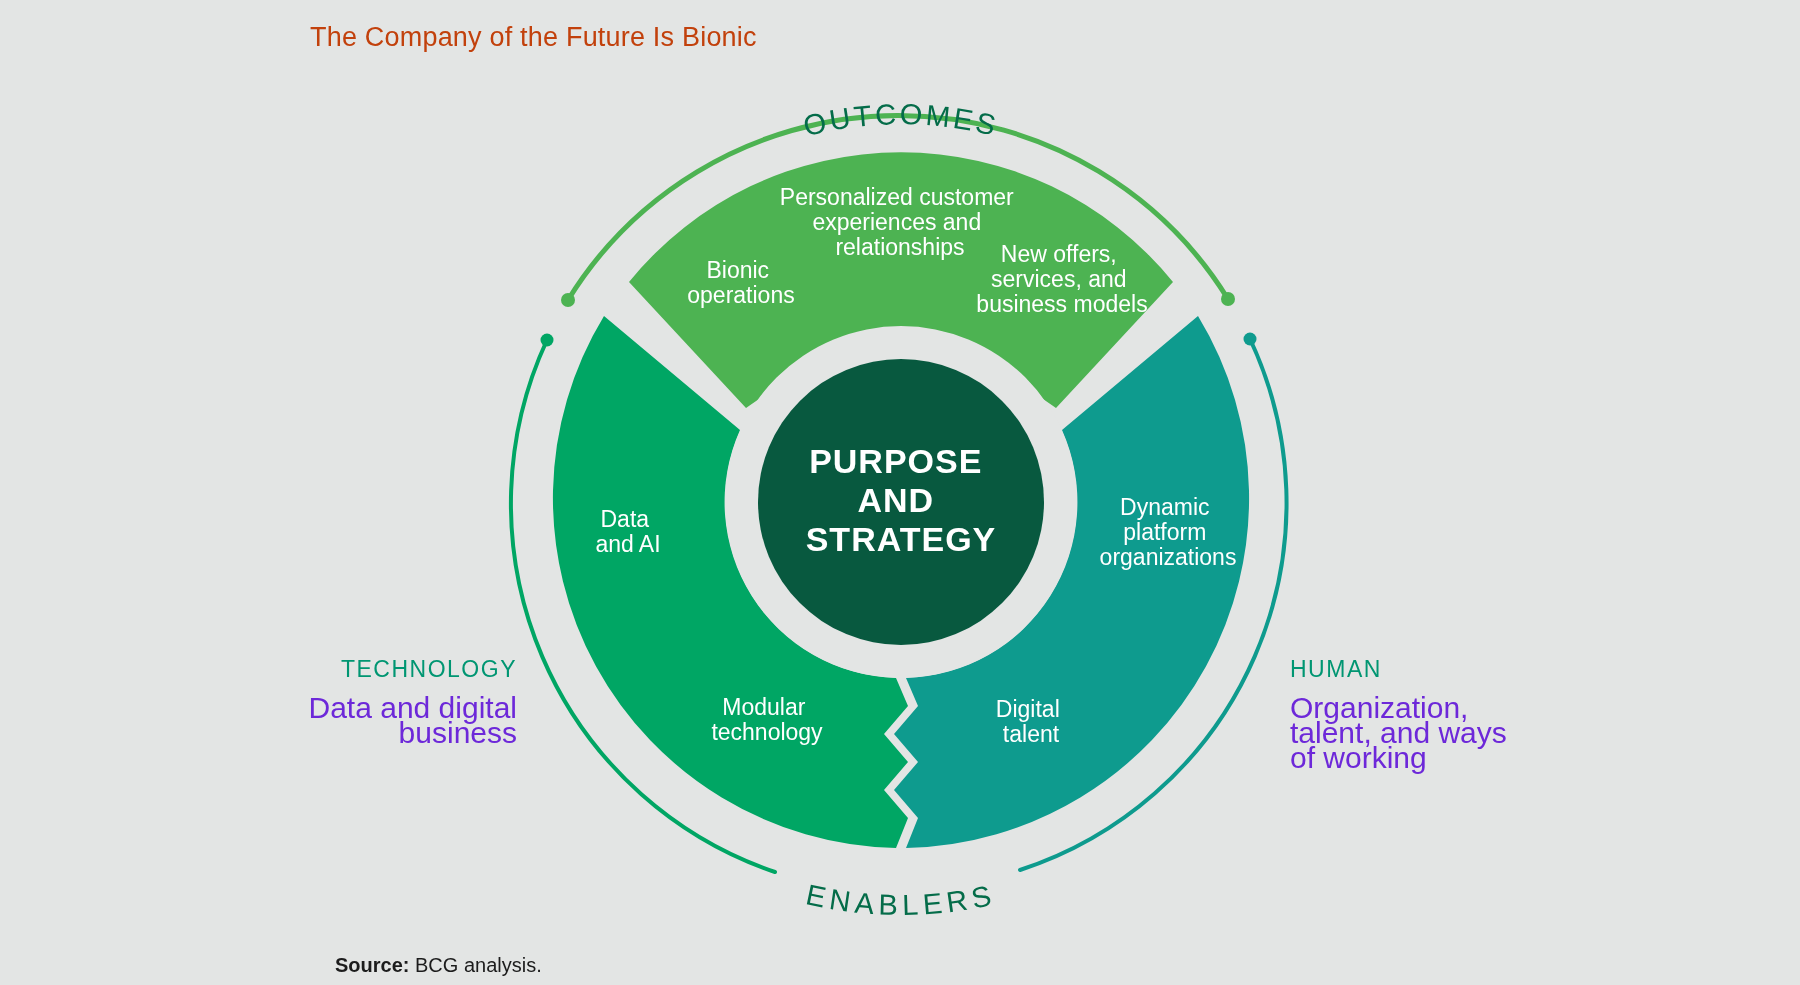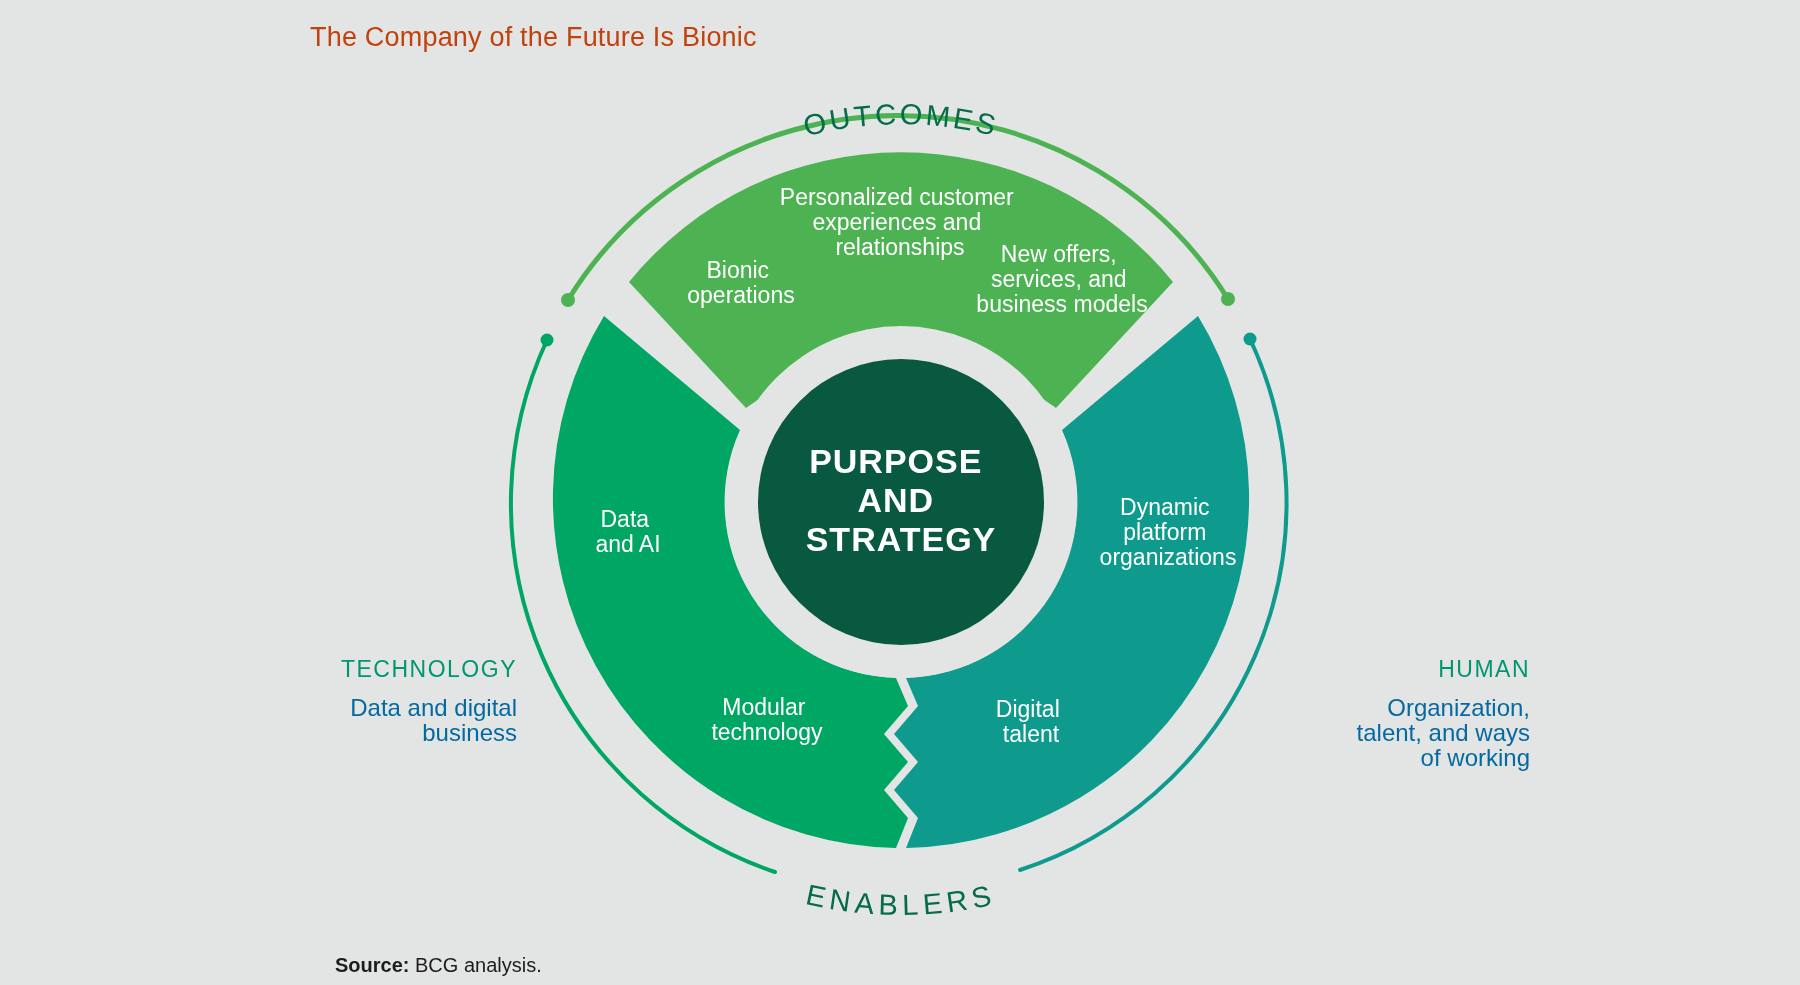--- a/index.html
+++ b/index.html
@@ -23,24 +23,24 @@
     fill:#ffffff;font-size:23px;
   }
   .center-label{
     fill:#ffffff;font-size:34px;font-weight:bold;letter-spacing:1px;
   }
   .side-block{position:absolute;top:656px;}
   .side-block .cat{
     font-size:23px;color:#009672;letter-spacing:1.5px;margin-bottom:12px;
   }
   .side-block .sub{
-    font-size:24px;color:#0369a1;line-height:25px;
+    font-size:30px;color:#6d28d9;line-height:25px;
   }
   .tech-block{left:250px;width:267px;text-align:right;}
-  .human-block{left:1290px;width:240px;text-align:right;}
+  .human-block{left:1290px;width:240px;text-align:left;}
   .source-line{
     position:absolute;left:335px;top:938px;
     font-size:20px;color:#1c1c1c;margin-top:16px;
   }
   .source-line b{font-weight:bold;}
 </style>
 </head>
 <body>
 
 <div class="stage">

